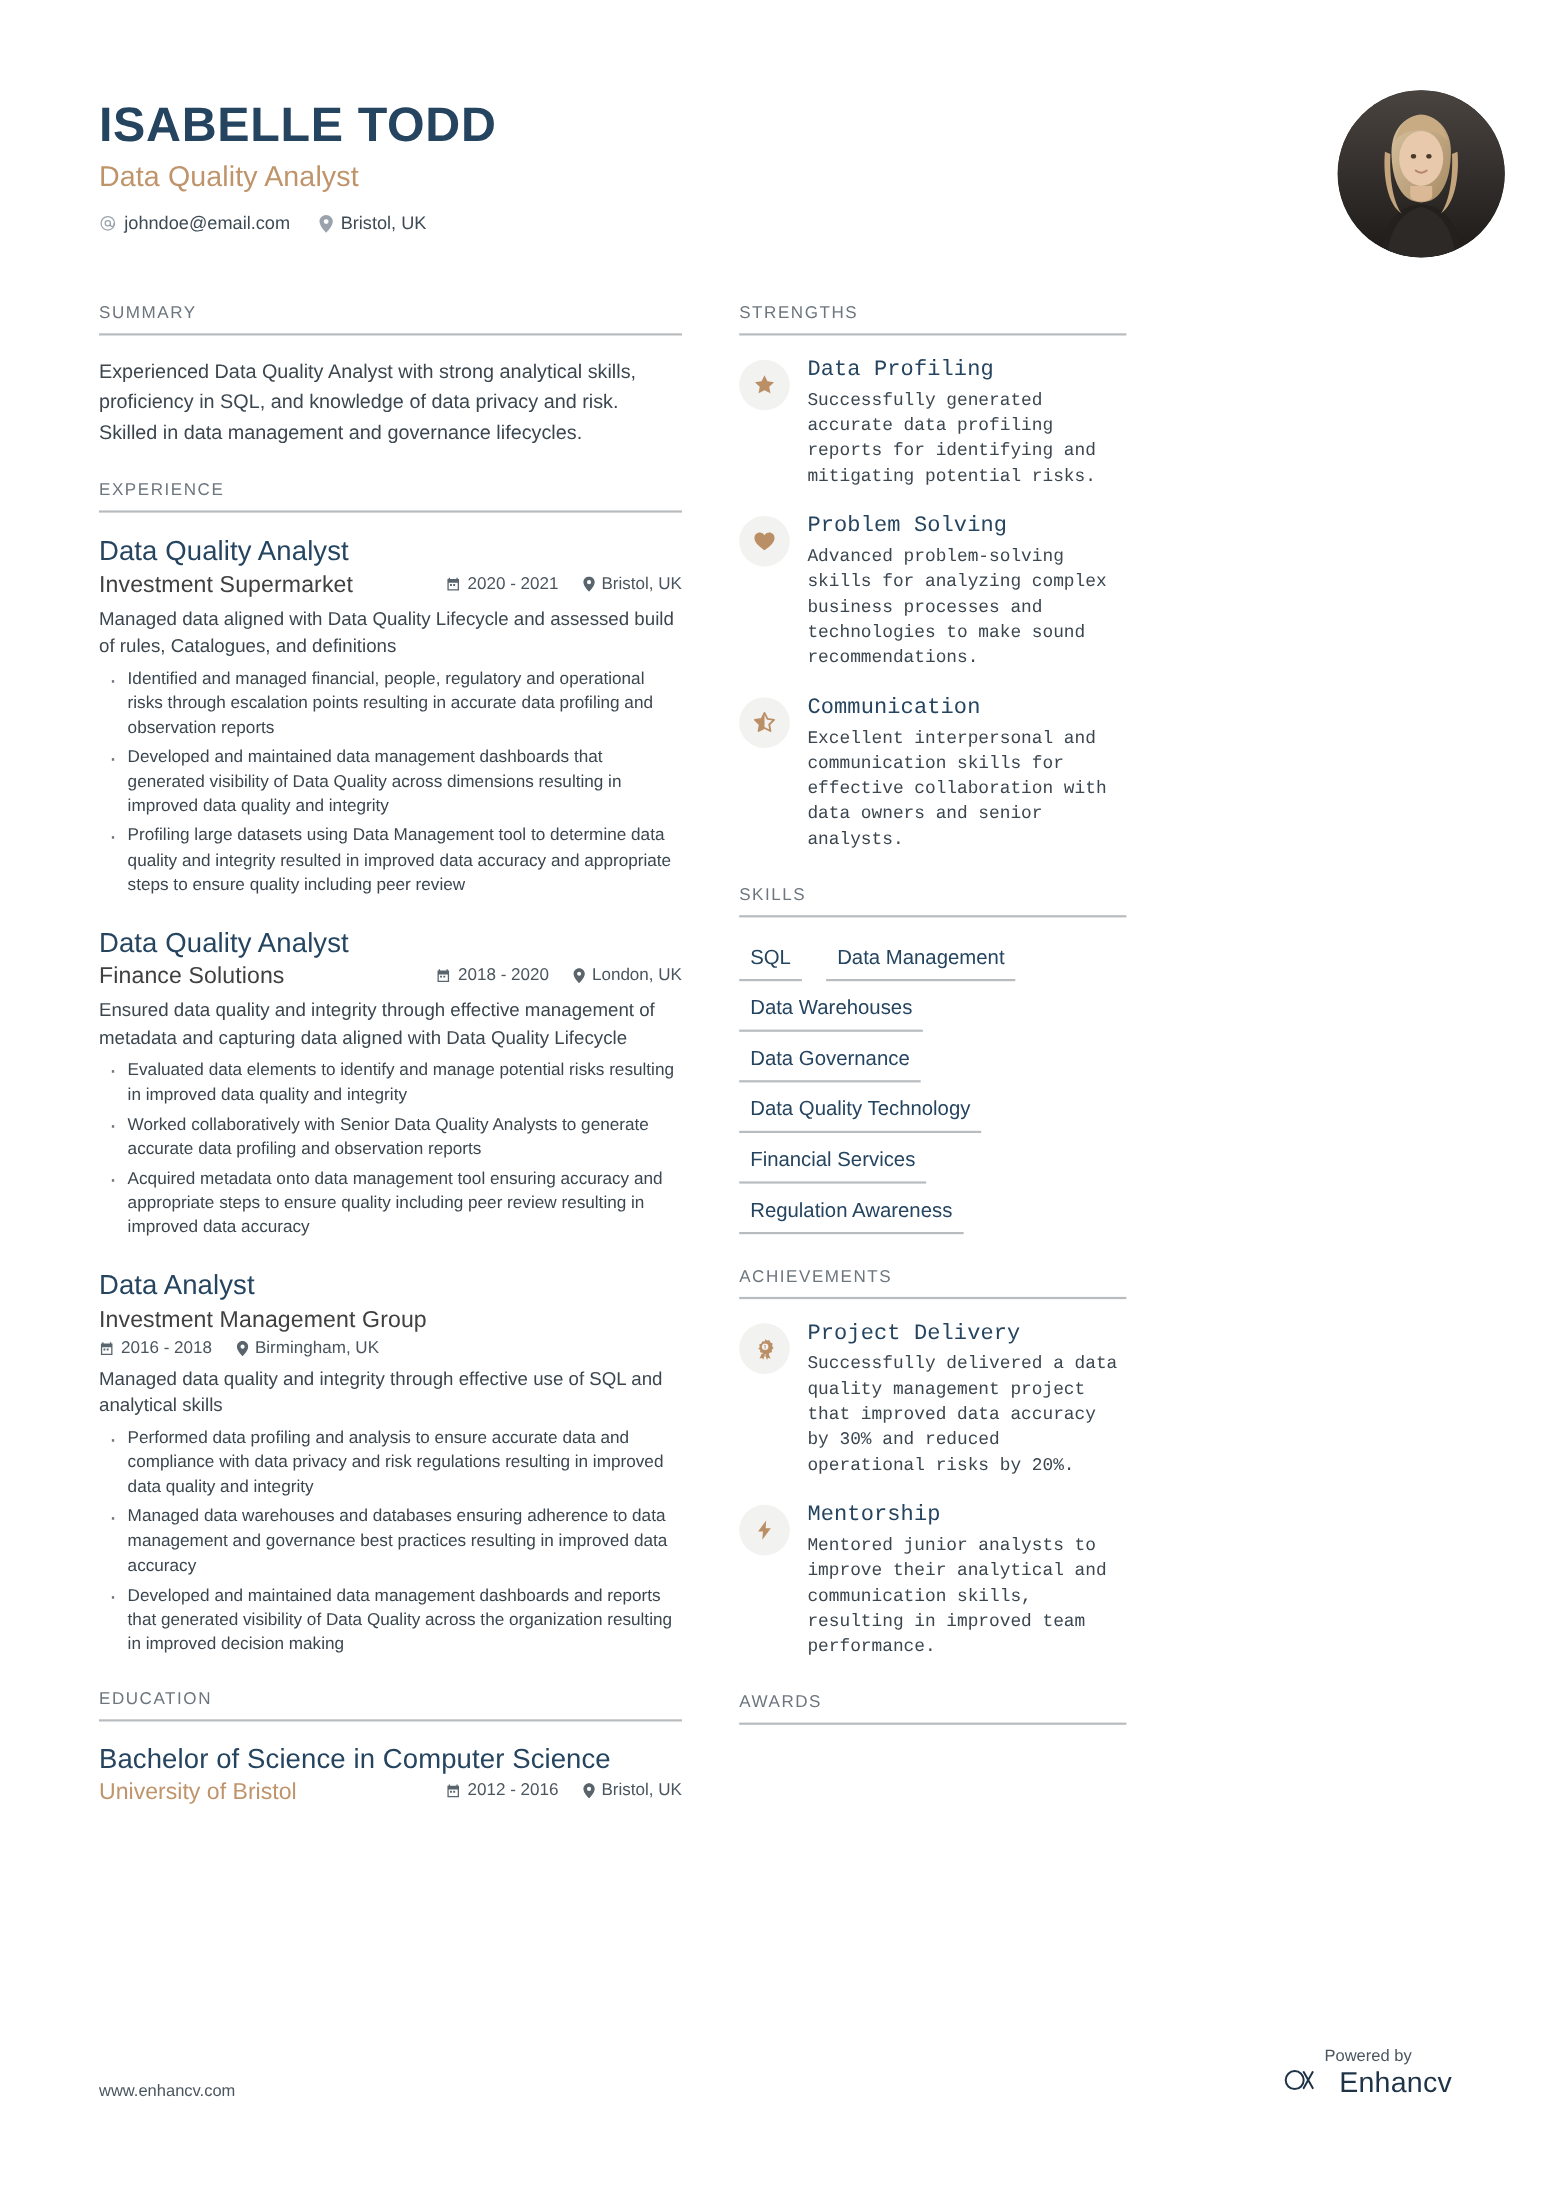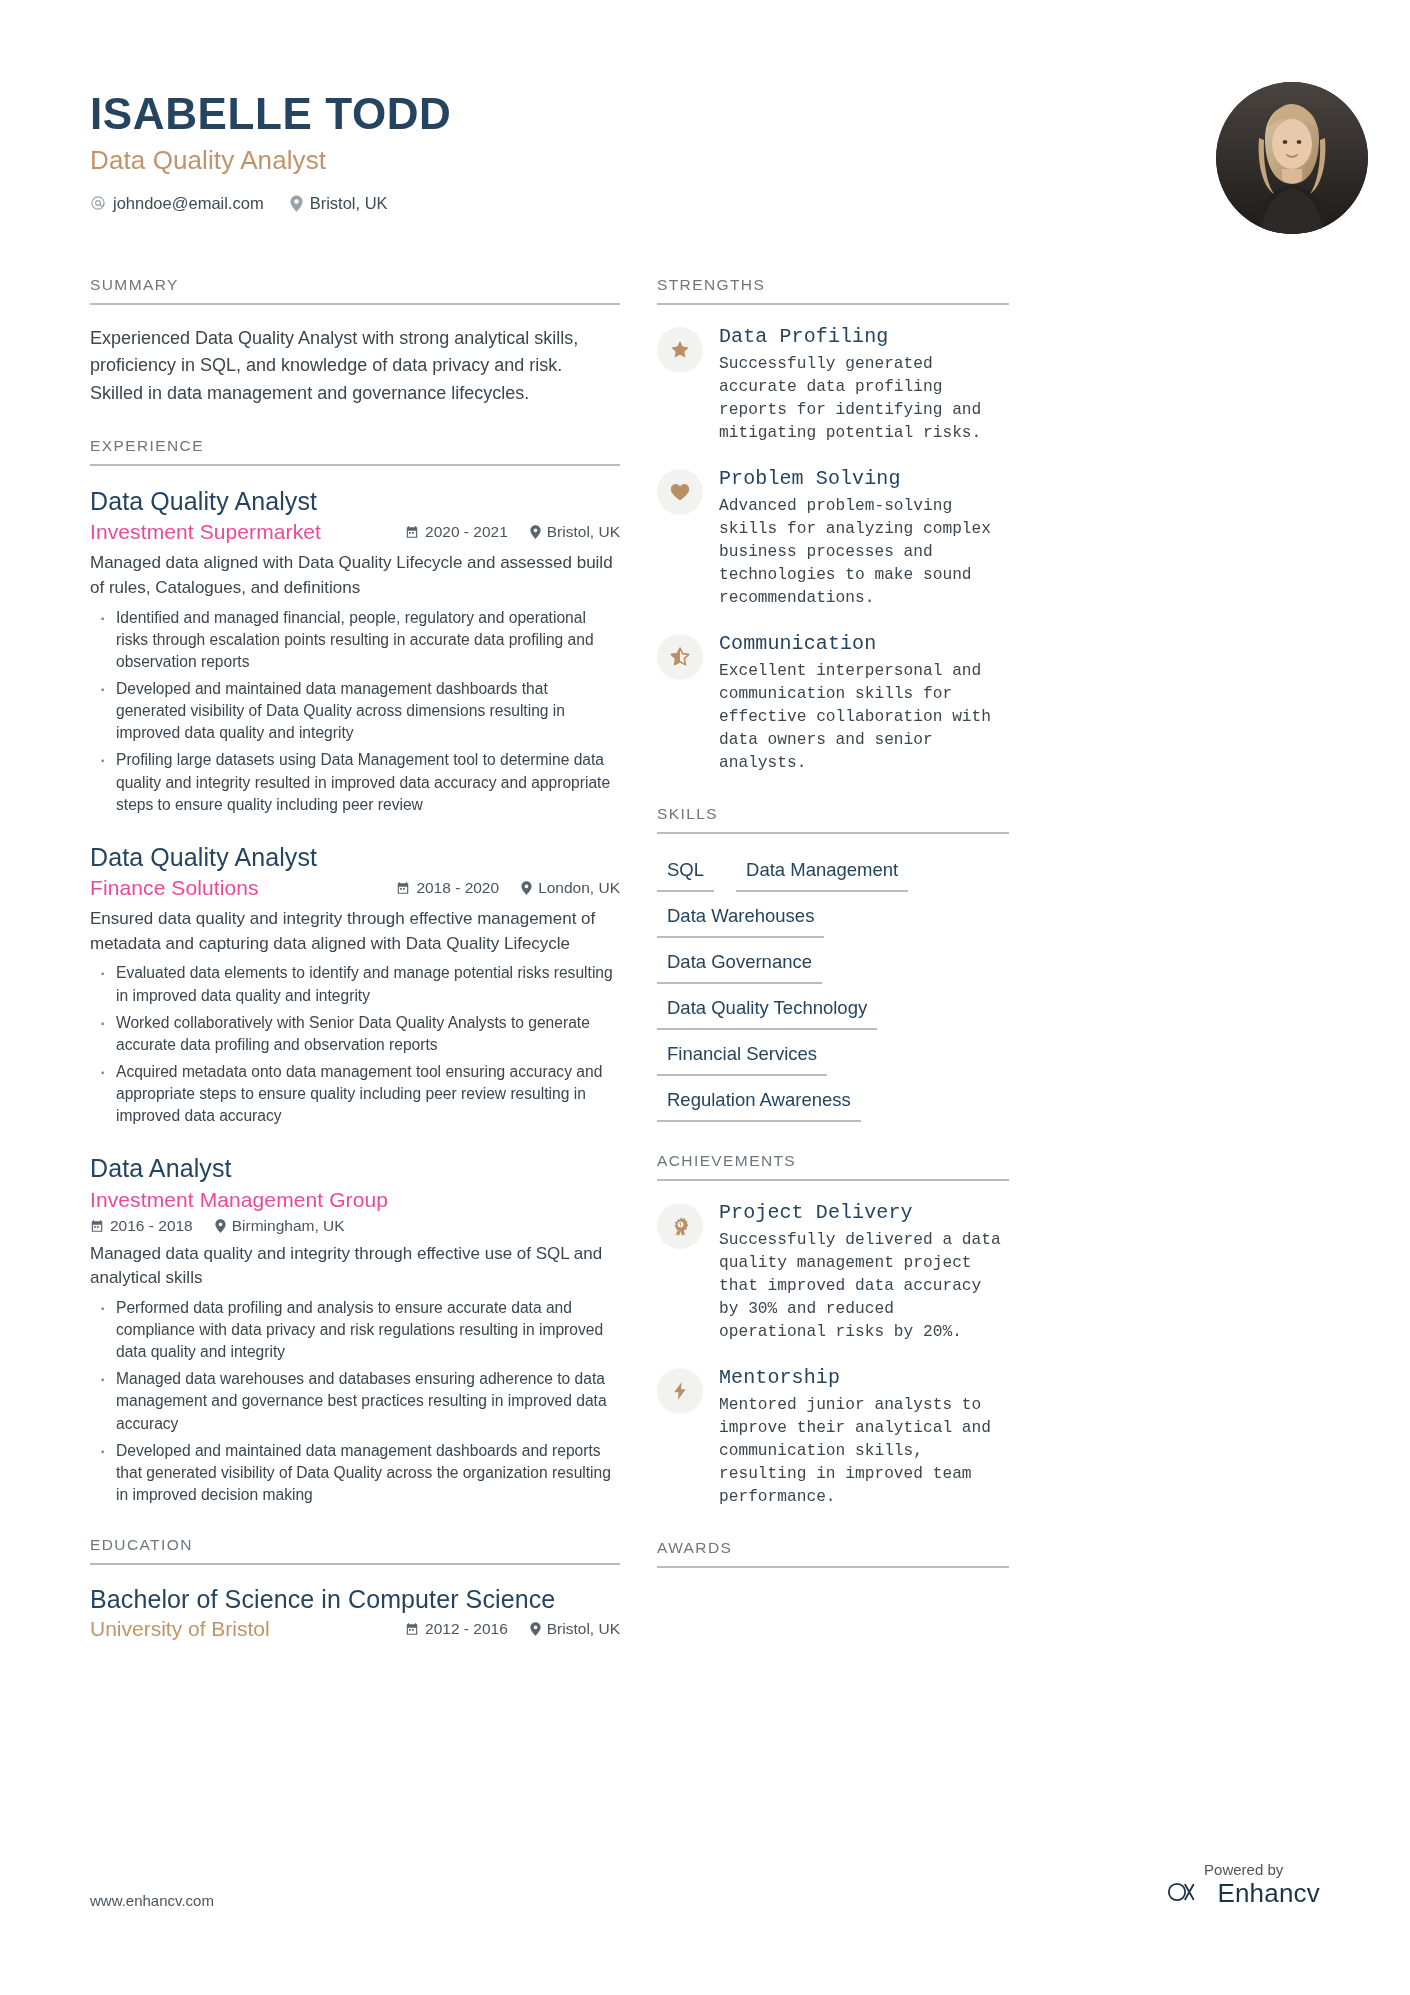--- a/index.html
+++ b/index.html
@@ -61,21 +61,21 @@
     flex: 0 0 auto;
     background: #2a2622;
     position: relative;
   }
   .avatar svg { display: block; width: 100%; height: 100%; }
 
   
   .columns {
     display: flex;
     margin-top: 42px;
-    gap: 37px;
+    gap: 52px;
   }
   .col-left  { width: 530px; flex: 0 0 530px; }
   .col-right { width: 352px; flex: 0 0 352px; }
 
   .sec-title {
     font-size: 15.5px;
     letter-spacing: 1.4px;
     color: #6d767e;
     text-transform: uppercase;
     padding-bottom: 9px;
@@ -102,21 +102,21 @@
   }
   .job-meta-row {
     display: flex;
     align-items: baseline;
     justify-content: space-between;
     margin-top: 3px;
     flex-wrap: wrap;
   }
   .company {
     font-size: 21px;
-    color: #ec4899;
+    color: #404040;
     letter-spacing: .1px;
   }
   .meta-group { display: flex; align-items: center; gap: 22px; }
   .meta {
     display: flex;
     align-items: center;
     gap: 6px;
     font-size: 15.5px;
     color: #4a555e;
     white-space: nowrap;

